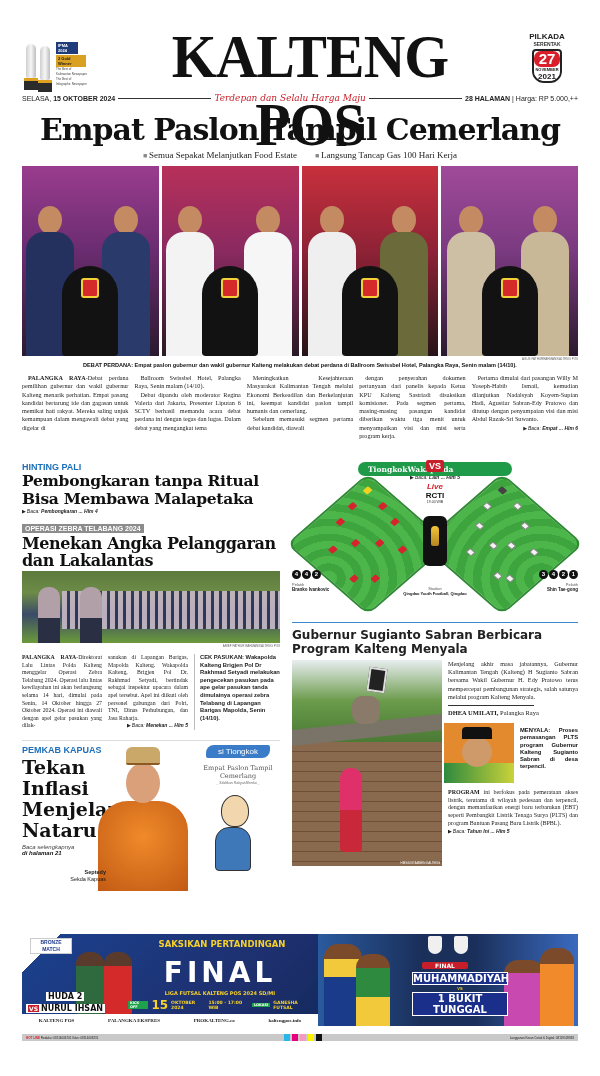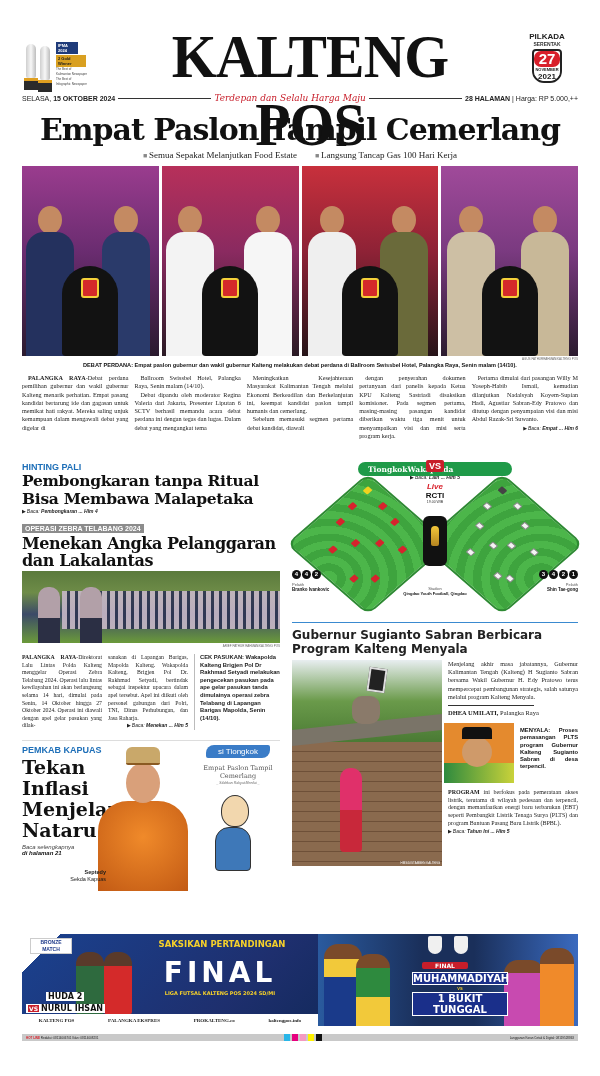--- a/index.html
+++ b/index.html
@@ -453,20 +453,28 @@
     <div class="bronze">BRONZE MATCH</div>
     <div class="kids">
         <div class="k1"></div>
         <div class="k2"></div>
       </div>
     <div class="teamA">HUDA 2</div>
     <div class="teamB"><span class="vsr">VS</span><span>NURUL IHSAN</span></div>
     <div class="saksikan">SAKSIKAN PERTANDINGAN</div>
     <div class="final">FINAL</div>
     <div class="liga">LIGA FUTSAL KALTENG POS 2024 SD/MI</div>
+    <div class="kick">
+      <span class="pill">KICK OFF</span>
+      <span class="bignum">15</span>
+      <span>OKTOBER 2024</span>
+      <span>15:00 - 17:00 WIB</span>
+      <span class="pill">LOKASI</span>
+      <span>GANESHA FUTSAL</span>
+    </div>
     <div class="sponsors">
       <span>KALTENG POS</span>
       <span>PALANGKA EKSPRES</span>
       <span>PROKALTENG.co</span>
       <span>kaltengpos.info</span>
     </div>
   </div>
   <div class="ad-right">
     <div class="kidL"></div>
       <div class="kidL2"></div>

